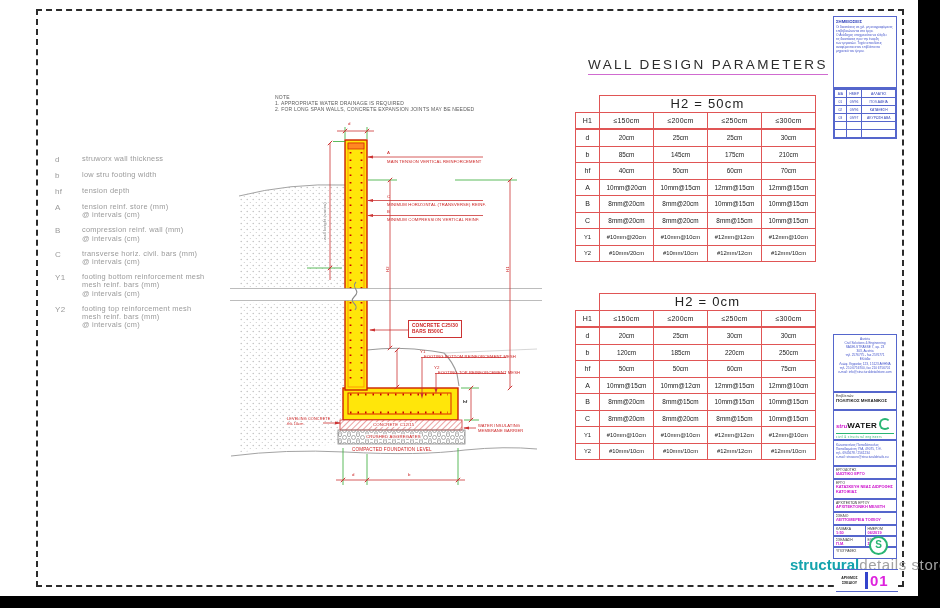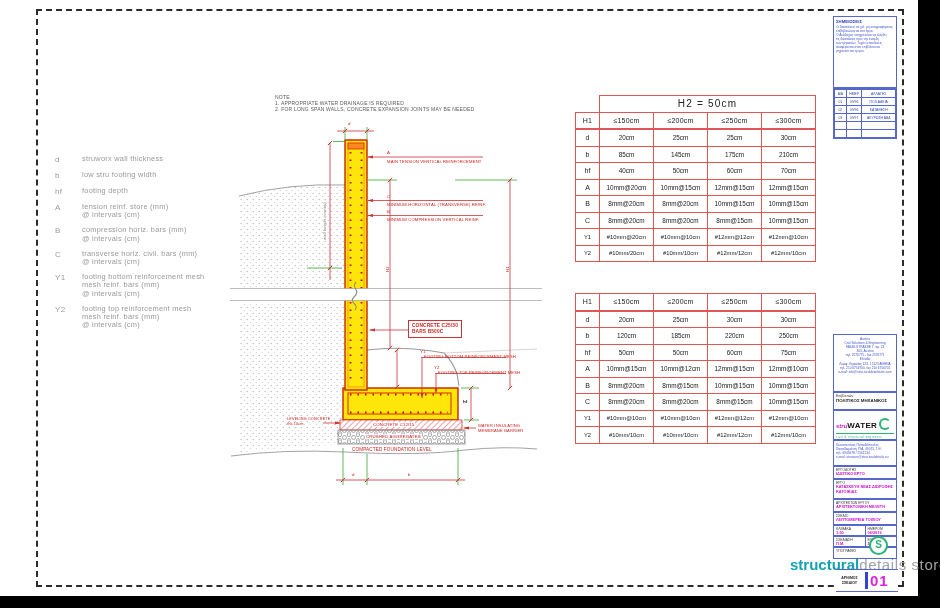--- a/index.html
+++ b/index.html
@@ -26,21 +26,21 @@
   .halo{background:rgba(255,255,255,.82);padding:0 1px;}
 
   
   .tbl-title{position:absolute;left:588px;top:57px;font-size:13.5px;letter-spacing:2.4px;color:#2c2c2c;
              border-bottom:1.3px solid #d06bd0;padding-bottom:2px;white-space:nowrap;}
   .pthost{position:absolute;}
   .ptable{border-collapse:collapse;table-layout:fixed;}
   .ptable td{border:1px solid #e05555;text-align:center;vertical-align:middle;color:#222;
              font-size:6.4px;height:15.5px;padding:0;white-space:nowrap;overflow:hidden;}
   .ptable td.corner{border:none;}
-  .ptable td.cap{font-size:10px;letter-spacing:1.2px;}
+  .ptable td.cap{font-size:13px;letter-spacing:1.2px;}
   .ptable td.colh{font-size:7px;letter-spacing:.2px;}
   .ptable td.rowl{font-size:7px;}
   .ptable tr.h1row td{border-bottom-width:2px;}
   .ptable tr.ry td{font-size:5.8px;}
 
   
   .tb{position:absolute;left:833px;top:16px;width:66px;height:560px;color:#3a46bb;}
   .tbx{position:absolute;left:0;width:64px;border:1px solid #5566cc;background:#fff;box-sizing:border-box;overflow:hidden;}
   .tb-title{font-size:4.3px;font-weight:bold;color:#3344bb;margin:1.5px 2px 1px;}
   .tb-small{font-size:3.2px;line-height:4.1px;color:#4455cc;padding:0 2px;}
@@ -84,34 +84,34 @@
         </div>
         <div class="leg-row">
           <div class="leg-sym">b</div>
           <div class="leg-desc">
             <div>low stru footing width</div>
           </div>
         </div>
         <div class="leg-row">
           <div class="leg-sym">hf</div>
           <div class="leg-desc">
-            <div>footing depth</div>
+            <div>tension depth</div>
           </div>
         </div>
         <div class="leg-row">
           <div class="leg-sym">A</div>
           <div class="leg-desc">
             <div>tension reinf. store (mm)</div>
             <div>@ intervals (cm)</div>
           </div>
         </div>
         <div class="leg-row">
           <div class="leg-sym">B</div>
           <div class="leg-desc">
-            <div>compression horiz. bars (mm)</div>
+            <div>compression reinf. wall (mm)</div>
             <div>@ intervals (cm)</div>
           </div>
         </div>
         <div class="leg-row">
           <div class="leg-sym">C</div>
           <div class="leg-desc">
             <div>transverse horiz. civil. bars (mm)</div>
             <div>@ intervals (cm)</div>
           </div>
         </div>
@@ -277,20 +277,21 @@
       <div>thk 10cm</div>
     </div>
     <div class="dl" style="left:478px;top:423px;font-size:4.1px;">
       <div>WATER INSULATING</div>
       <div>MEMBRANE BARRIER</div>
     </div>
     <div class="dl halo" style="left:372px;top:421.5px;font-size:4.3px;">CONCRETE C12/15</div>
     <div class="dl halo" style="left:365px;top:434px;font-size:4.3px;">CRUSHED AGGREGATES</div>
     <div class="dl" style="left:352px;top:447px;font-size:4.6px;">COMPACTED FOUNDATION LEVEL</div>
 
+    <div class="tbl-title">WALL DESIGN PARAMETERS</div>
     <div class="pthost" style="left:575px;top:95px;">
         <table class="ptable">
           <colgroup>
             <col style="width: 24px;">
             <col style="width: 54px;">
             <col style="width: 54px;">
             <col style="width: 54px;">
             <col style="width: 54px;">
           </colgroup>
           <tbody>
@@ -367,20 +368,24 @@
     <div class="pthost" style="left:575px;top:293px;">
         <table class="ptable">
           <colgroup>
             <col style="width: 24px;">
             <col style="width: 54px;">
             <col style="width: 54px;">
             <col style="width: 54px;">
             <col style="width: 54px;">
           </colgroup>
           <tbody>
+            <tr>
+              <td class="corner"></td>
+              <td class="cap" colspan="4">H2 = 0cm</td>
+            </tr>
             <tr class="h1row">
               <td class="colh">H1</td>
               <td class="colh">≤150cm</td>
               <td class="colh">≤200cm</td>
               <td class="colh">≤250cm</td>
               <td class="colh">≤300cm</td>
             </tr>
             <tr>
               <td class="rowl">d</td>
               <td>20cm</td>

